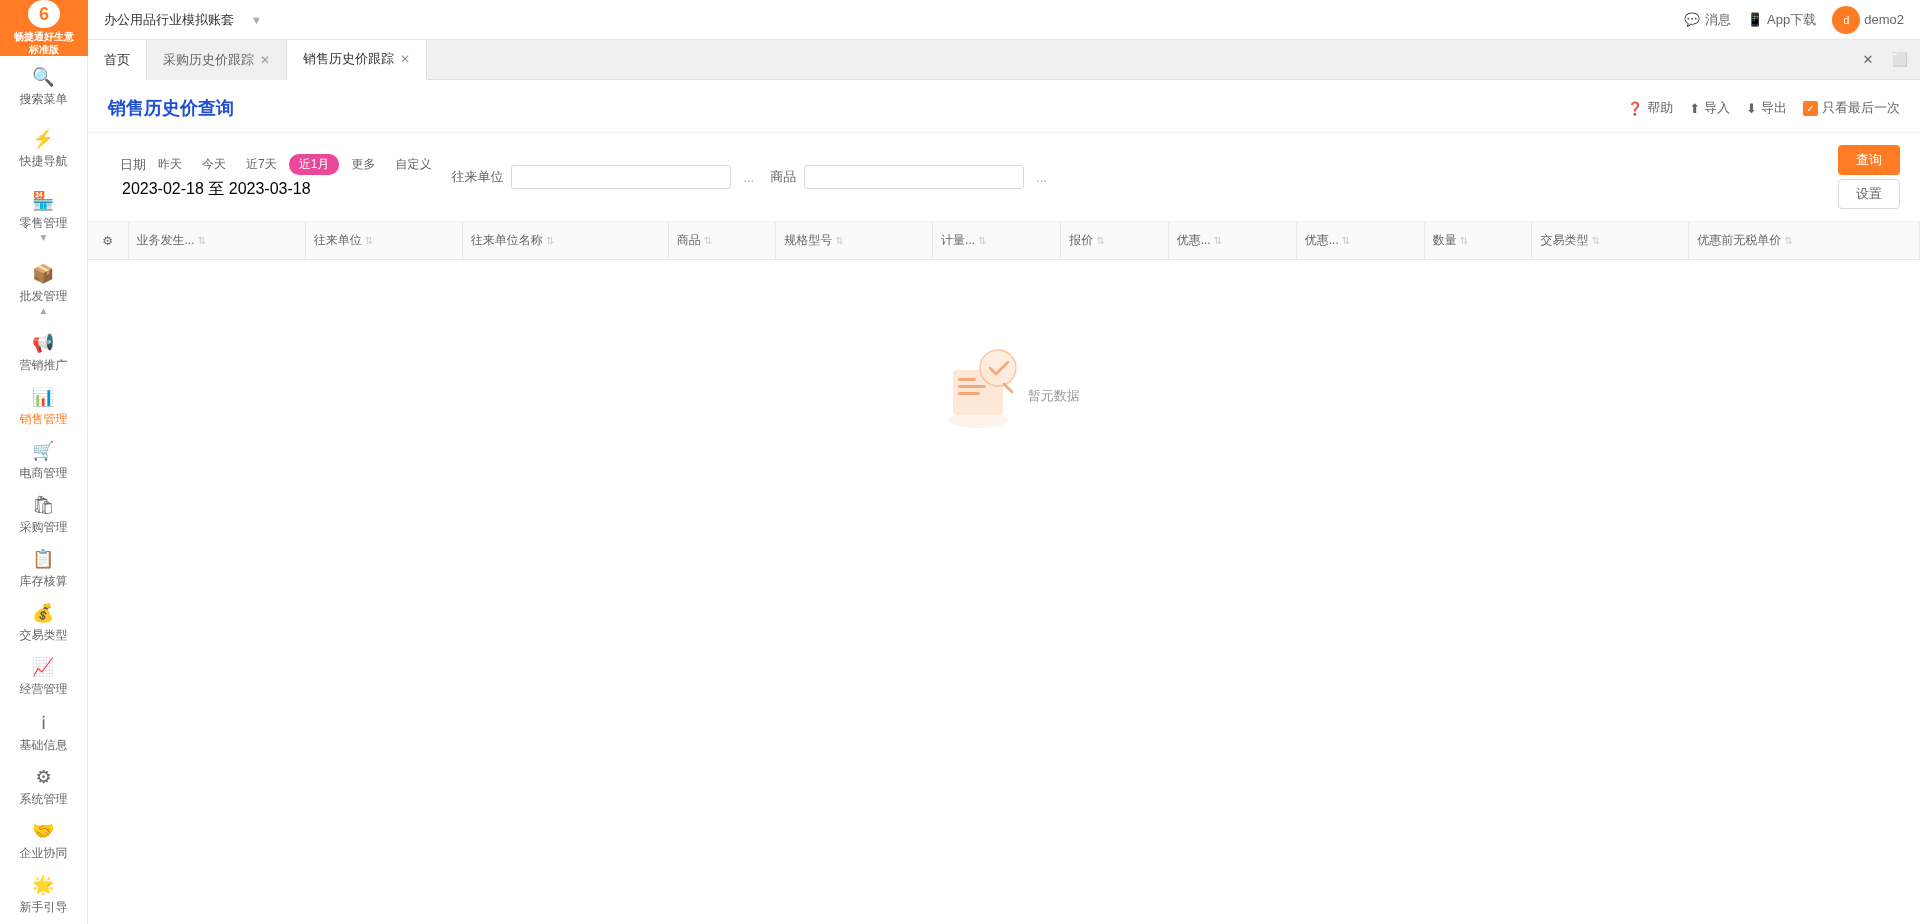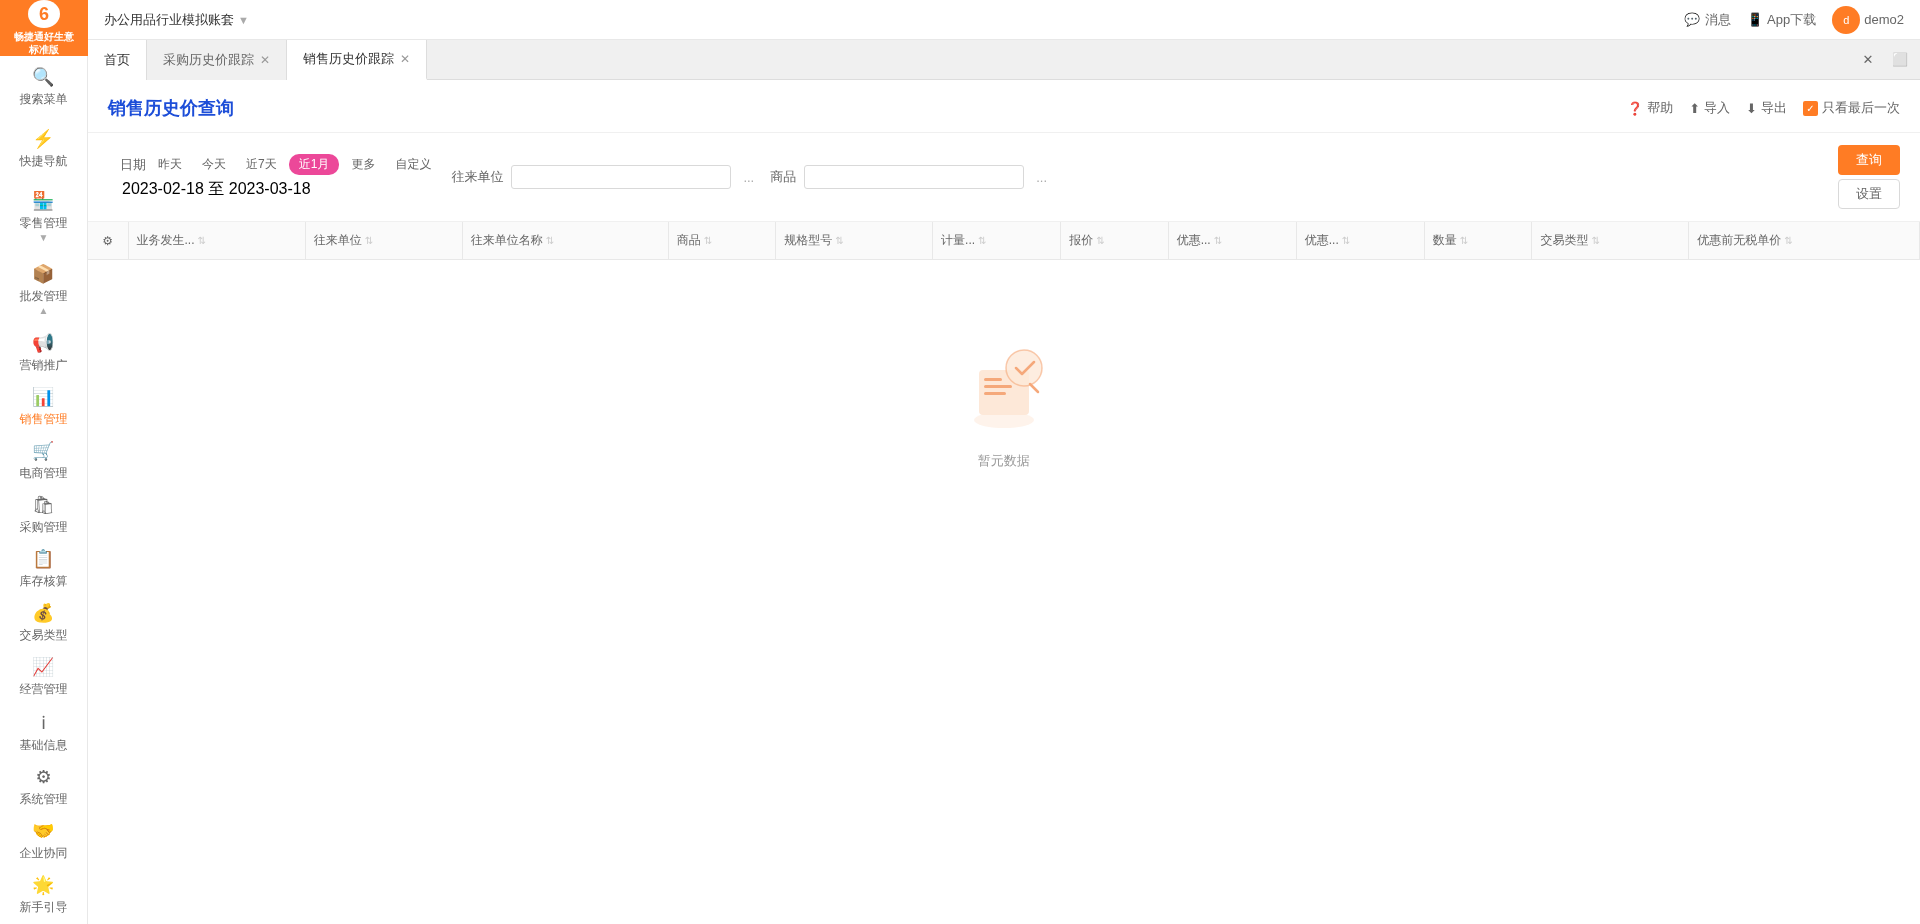--- a/index.html
+++ b/index.html
@@ -14,21 +14,21 @@
     .sidebar-item { display: flex; flex-direction: column; align-items: center; justify-content: center; padding: 10px 0; cursor: pointer; color: #666; font-size: 12px; }
     .sidebar-item.active { color: #ff7c24; }
     .sidebar-item .icon { font-size: 18px; margin-bottom: 3px; }
 
     
     .main { flex: 1; display: flex; flex-direction: column; height: 924px; overflow: hidden; }
 
     
     .topbar { height: 40px; background: #fff; border-bottom: 1px solid #e8e8e8; display: flex; align-items: center; padding: 0 16px; justify-content: space-between; flex-shrink: 0; }
     .topbar-left { display: flex; align-items: center; gap: 8px; color: #666; font-size: 13px; }
-    .topbar-dropdown { display: flex; align-items: center; gap: 4px; cursor: pointer; color: #333; }
+    .topbar-dropdown { display: flex; align-items: center; gap: 17px; cursor: pointer; color: #333; }
     .topbar-right { display: flex; align-items: center; gap: 16px; color: #666; font-size: 13px; }
     .topbar-right-item { display: flex; align-items: center; gap: 4px; cursor: pointer; }
     .avatar { width: 28px; height: 28px; border-radius: 50%; background: #ff7c24; color: #fff; display: flex; align-items: center; justify-content: center; font-size: 11px; }
 
     
     .tabbar { height: 40px; background: #f0f0f0; display: flex; align-items: center; border-bottom: 1px solid #ddd; flex-shrink: 0; }
     .tab { height: 40px; padding: 0 16px; display: flex; align-items: center; gap: 6px; cursor: pointer; font-size: 13px; color: #666; background: #f0f0f0; border-right: 1px solid #ddd; }
     .tab.active { background: #fff; color: #333; border-bottom: 2px solid #fff; }
     .tab.home { background: #fff; color: #333; font-weight: 500; }
     .tab-close { color: #999; font-size: 12px; cursor: pointer; }
@@ -68,21 +68,21 @@
     
     .table-container { flex: 1; overflow: auto; }
     table { width: 100%; border-collapse: collapse; font-size: 12px; }
     thead { background: #fafafa; position: sticky; top: 0; z-index: 10; }
     th { padding: 10px 8px; text-align: right; border-bottom: 1px solid #e8e8e8; border-right: 1px solid #e8e8e8; color: #666; font-weight: 500; white-space: nowrap; cursor: pointer; user-select: none; }
     th .sort-icon { color: #ccc; font-size: 10px; }
     .th-gear { width: 40px; text-align: center; }
     th .col-label { display: flex; align-items: center; gap: 3px; }
 
     
-    .empty-state { display: flex; flex-direction: column; align-items: center; justify-content: center; padding: 80px 0; }
+    .empty-state { display: flex; flex-direction: row; align-items: center; justify-content: center; padding: 80px 0; }
     .empty-icon { width: 100px; height: 100px; position: relative; }
     .empty-text { color: #999; font-size: 13px; margin-top: 12px; }
 
     
     ::-webkit-scrollbar { width: 6px; height: 6px; }
     ::-webkit-scrollbar-track { background: #f1f1f1; }
     ::-webkit-scrollbar-thumb { background: #ccc; border-radius: 3px; }
   </style>
 </head>
 <body>

